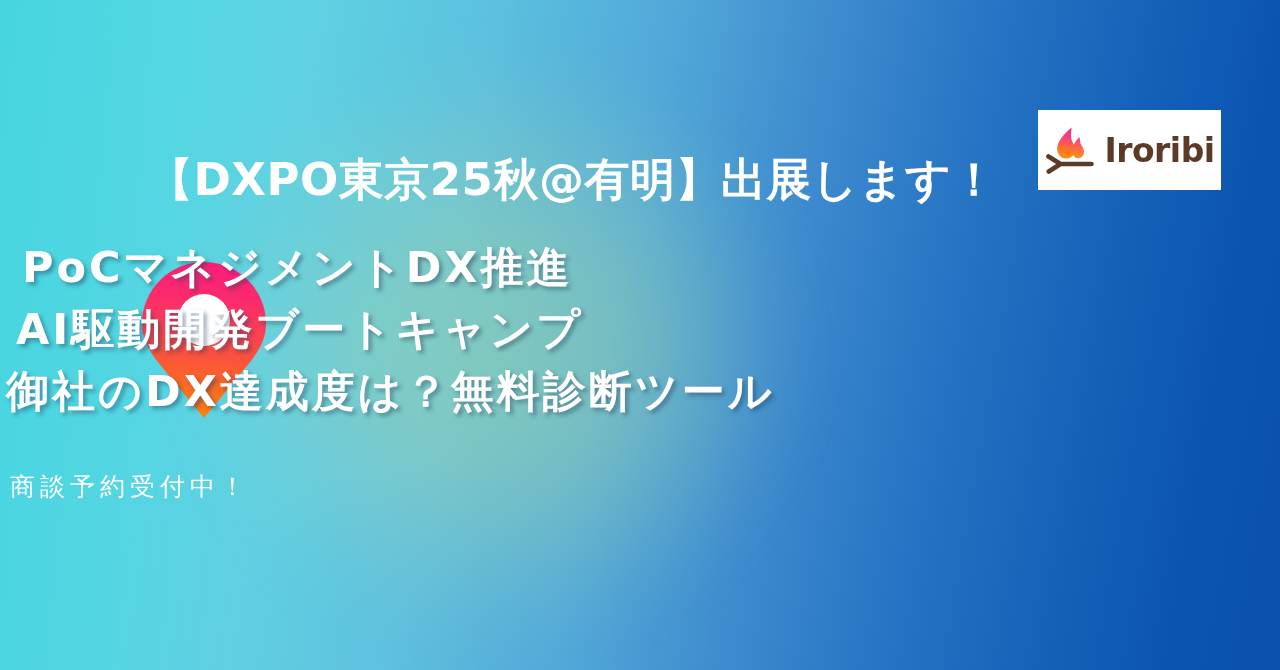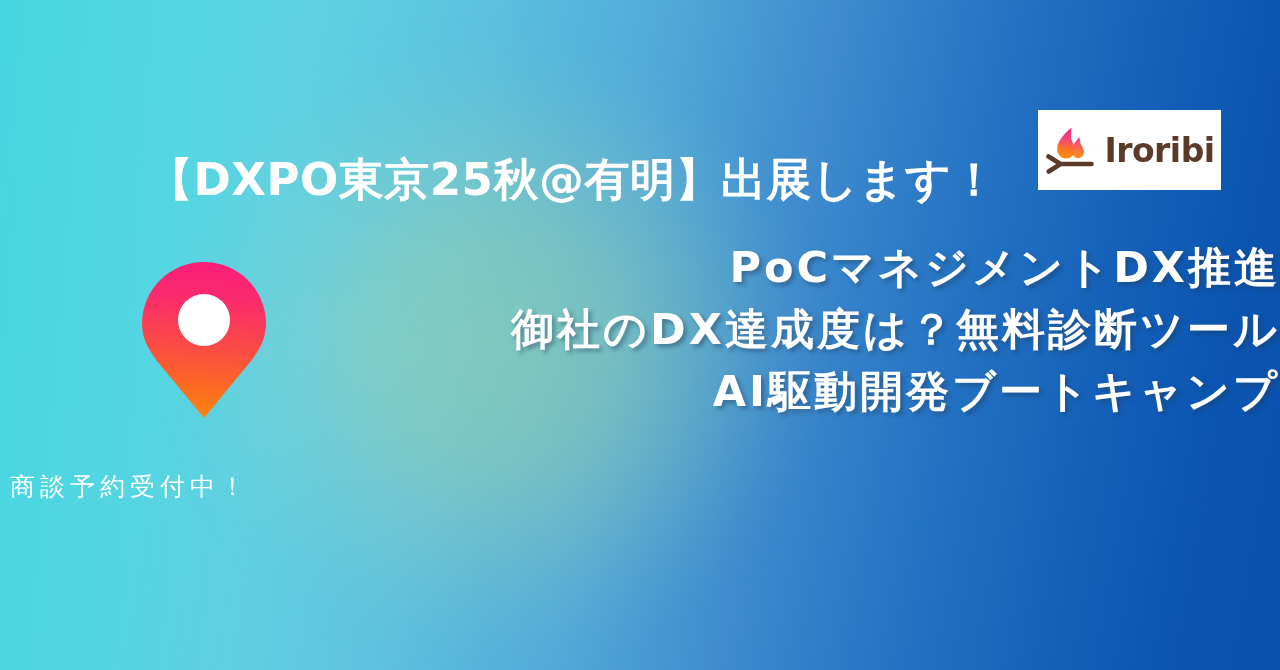--- a/index.html
+++ b/index.html
@@ -115,21 +115,21 @@
     width: 124px;
     height: 156px;
   }
 
   
   .lines {
     position: absolute;
     left: 0;
     top: 236px;
     width: 1280px;
-    text-align: right;
+    text-align: left;
   }
   .line {
     font-size: 43px;
     font-weight: 700;
     color: #ffffff;
     letter-spacing: 3px;
     line-height: 62px;
     white-space: nowrap;
     text-shadow: 3px 3px 4px rgba(30, 60, 90, 0.45);
   }
@@ -199,20 +199,20 @@
           <stop offset="80%" stop-color="#FB6A22"></stop>
           <stop offset="100%" stop-color="#FB8310"></stop>
         </linearGradient>
       </defs>
       <path d="M62 0 C27.8 0 0 27.6 0 61.6 C0 76.0 6.0 87.0 14.6 98.4 L62 156 L109.4 98.4 C118.0 87.0 124 76.0 124 61.6 C124 27.6 96.2 0 62 0 Z" fill="url(#pinGrad)"></path>
       <circle cx="62" cy="58" r="26" fill="#ffffff"></circle>
     </svg>
 
     <div class="lines">
       <div class="line l1">PoCマネジメントDX推進</div>
+      <div class="line l2">AI駆動開発ブートキャンプ</div>
       <div class="line l3">御社のDX達成度は？無料診断ツール</div>
-      <div class="line l2">AI駆動開発ブートキャンプ</div>
     </div>
 
     <div class="subnote">商談予約受付中！</div>
 
   </div>
 </div>
 
 </body></html>

